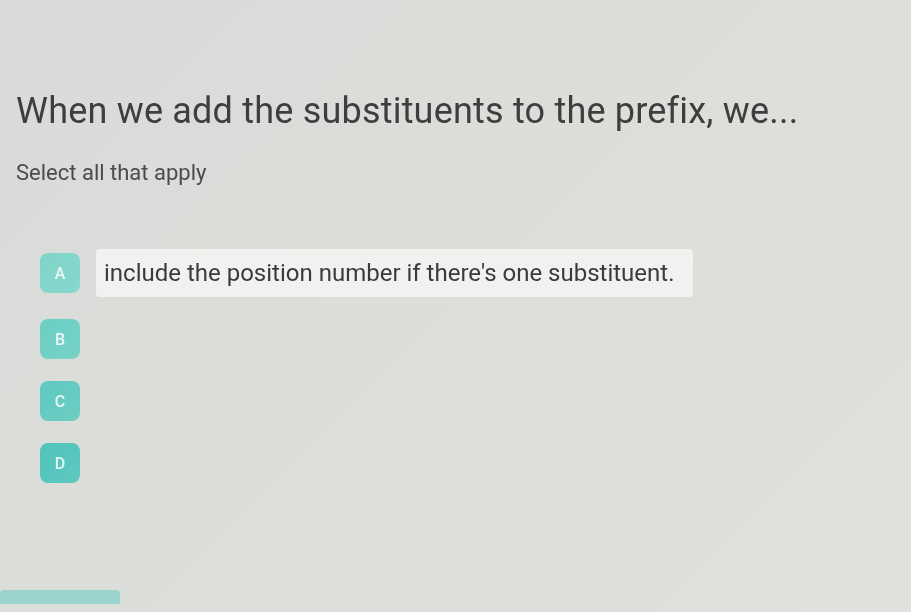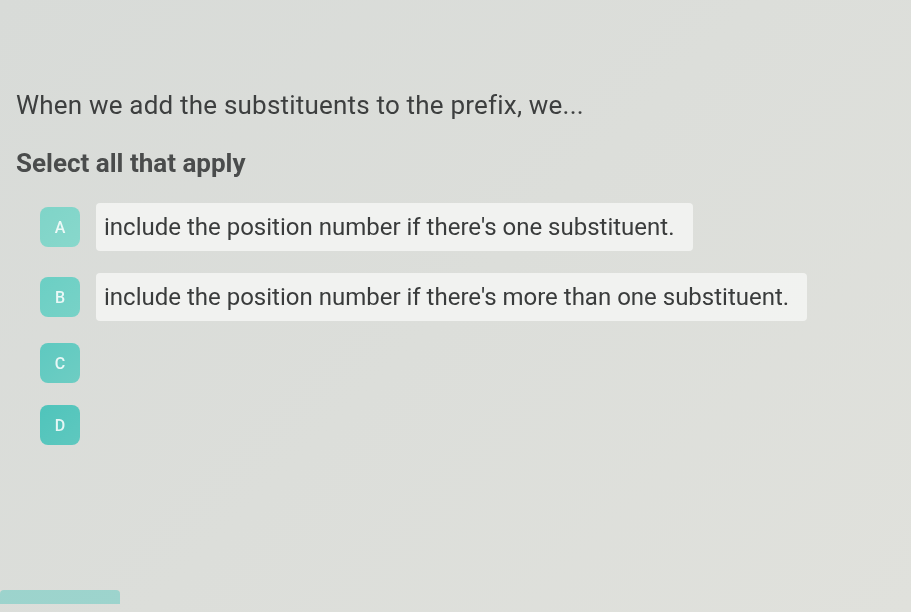--- a/index.html
+++ b/index.html
@@ -10,31 +10,31 @@
     body {
       width: 911px;
       height: 612px;
       background: linear-gradient(135deg, #d8dbd8 0%, #dcdeda 50%, #e0e1dc 100%);
       font-family: -apple-system, BlinkMacSystemFont, "Segoe UI", Roboto, Helvetica, Arial, sans-serif;
       padding: 90px 16px 0 16px;
       position: relative;
       overflow: hidden;
     }
     .question-text {
-      font-size: 26px;
+      font-size: 36px;
       color: #3d3f3f;
       font-weight: 400;
       margin-bottom: 28px;
       letter-spacing: 0.2px;
     }
     .instruction-text {
-      font-size: 26px;
+      font-size: 22px;
       color: #4a4c4c;
-      font-weight: 700;
-      margin-bottom: 25px;
+      font-weight: 400;
+      margin-bottom: 64px;
     }
     .options-container {
       display: flex;
       flex-direction: column;
       gap: 22px;
       padding-left: 24px;
     }
     .option-row {
       display: flex;
       align-items: center;
@@ -96,23 +96,20 @@
 
   <div class="option-row">
     <div class="option-badge badge-a">A</div>
     <div class="option-text-wrap">
       <span class="option-text">include the position number if there's one substituent.</span>
     </div>
   </div>
 
   <div class="option-row">
     <div class="option-badge badge-b">B</div>
-    <div class="option-text-wrap">
-      <span class="option-text">include the position number if there's more than one substituent.</span>
-    </div>
   </div>
 
   <div class="option-row">
     <div class="option-badge badge-c">C</div>
   </div>
 
   <div class="option-row">
     <div class="option-badge badge-d">D</div>
   </div>
 

